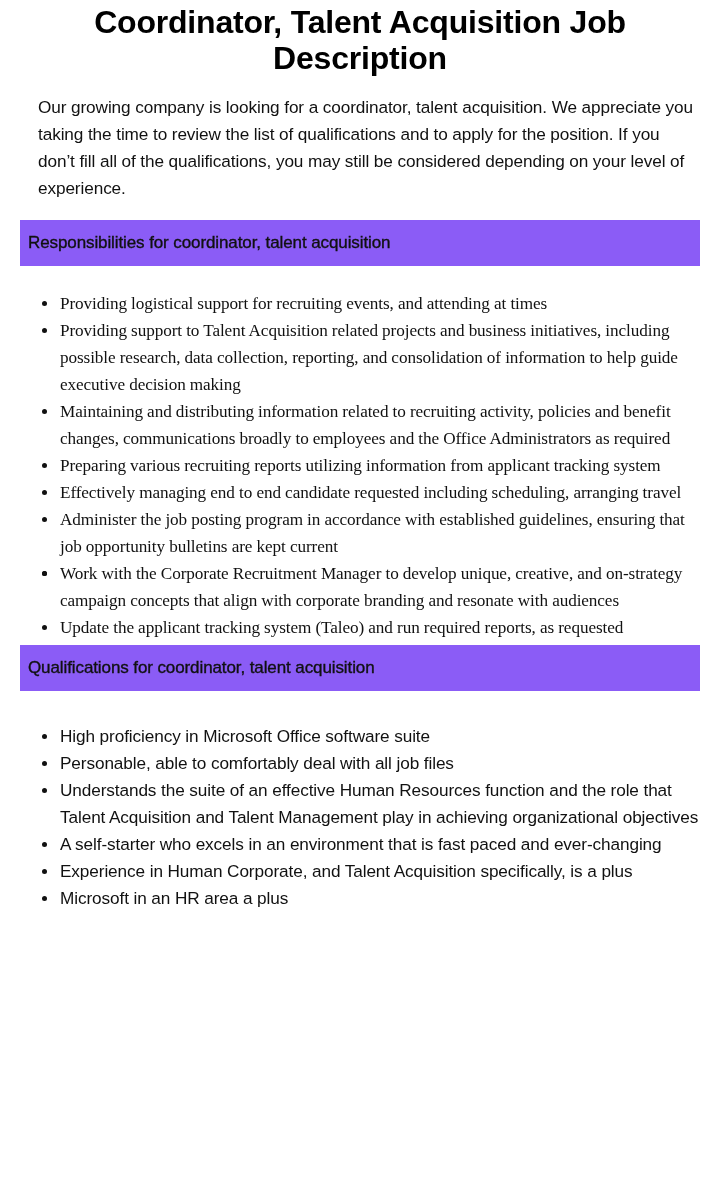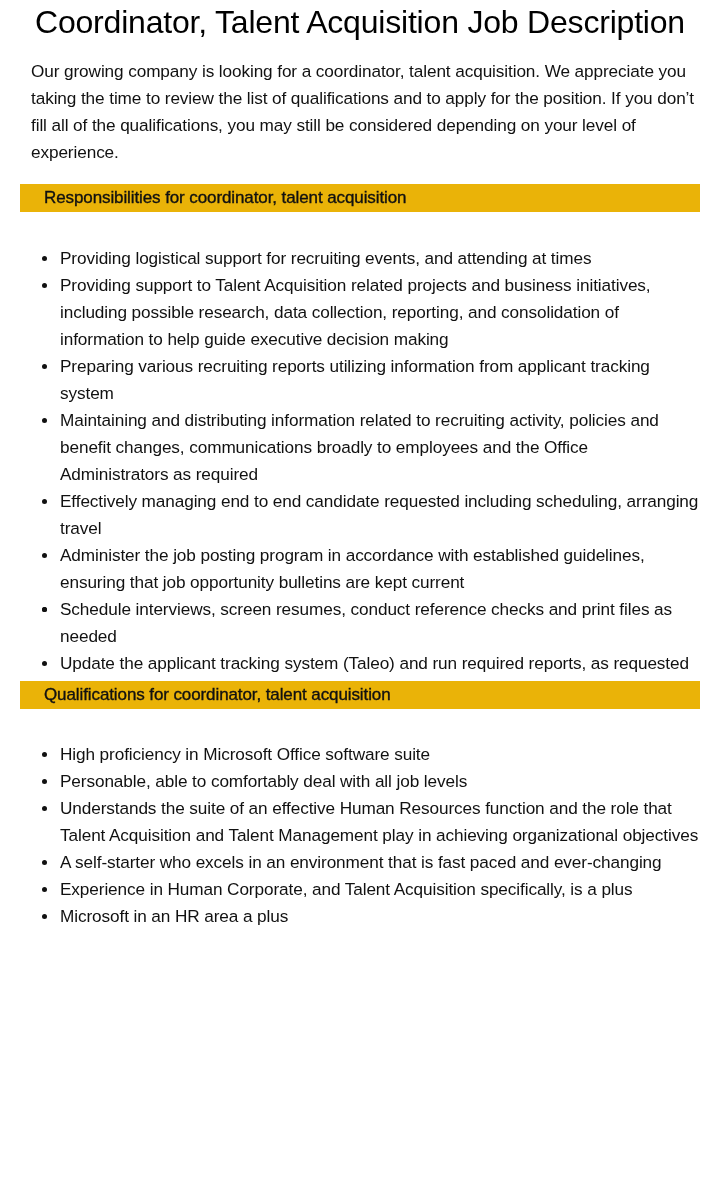--- a/index.html
+++ b/index.html
@@ -16,38 +16,38 @@
       color: #111111;
     }
     .page {
       padding: 0 20px;
     }
     .title {
       margin: 0;
       padding-top: 4px;
       text-align: center;
       font-family: "Liberation Sans", sans-serif;
-      font-weight: normal;
+      font-weight: bold;
       font-size: 32px;
       line-height: 36px;
       letter-spacing: -0.2px;
       color: #000000;
     }
     .intro {
-      margin: 18px 0 0 11px;
+      margin: 18px 0 0 18px;
       font-size: 17.2px;
       line-height: 27px;
       color: #111111;
       letter-spacing: -0.1px;
     }
     .section-bar {
       margin-top: 18px;
-      height: 28px;
-      background: #eab308;
-      padding: 0 24px;
+      height: 46px;
+      background: #8b5cf6;
+      padding: 0 8px;
       display: flex;
       align-items: center;
     }
     .section-bar h2 {
       margin: 0;
       font-size: 17px;
       font-weight: normal;
       color: #111111;
       letter-spacing: -0.1px;
       -webkit-text-stroke: 0.35px #111111;
@@ -66,55 +66,55 @@
     }
     .list li .bullet {
       position: absolute;
       left: -18px;
       top: 11px;
       width: 5px;
       height: 5px;
       border-radius: 50%;
       background: #111111;
     }
-    .resp-list { margin-top: 33px; }
+    .resp-list { margin-top: 24px; font-family: Liberation Serif, serif; }
     .qual-bar { margin-top: 4px; }
     .qual-list { margin-top: 32px; }
   </style>
 </head>
 <body>
 
 <div class="page">
 
   <h1 class="title">Coordinator, Talent Acquisition Job Description</h1>
 
   <p class="intro">Our growing company is looking for a coordinator, talent acquisition. We appreciate you taking the time to review the list of qualifications and to apply for the position. If you don’t fill all of the qualifications, you may still be considered depending on your level of experience.</p>
 
   <div class="section-bar">
     <h2>Responsibilities for coordinator, talent acquisition</h2>
   </div>
 
   <ul class="list resp-list">
     <li><span class="bullet"></span><span>Providing logistical support for recruiting events, and attending at times</span></li>
     <li><span class="bullet"></span><span>Providing support to Talent Acquisition related projects and business initiatives, including possible research, data collection, reporting, and consolidation of information to help guide executive decision making</span></li>
+    <li><span class="bullet"></span><span>Maintaining and distributing information related to recruiting activity, policies and benefit changes, communications broadly to employees and the Office Administrators as required</span></li>
     <li><span class="bullet"></span><span>Preparing various recruiting reports utilizing information from applicant tracking system</span></li>
-    <li><span class="bullet"></span><span>Maintaining and distributing information related to recruiting activity, policies and benefit changes, communications broadly to employees and the Office Administrators as required</span></li>
     <li><span class="bullet"></span><span>Effectively managing end to end candidate requested including scheduling, arranging travel</span></li>
     <li><span class="bullet"></span><span>Administer the job posting program in accordance with established guidelines, ensuring that job opportunity bulletins are kept current</span></li>
     <li><span class="bullet"></span></li>
-    <li><span class="bullet"></span><span>Schedule interviews, screen resumes, conduct reference checks and print files as needed</span></li>
+    <li><span class="bullet"></span><span>Work with the Corporate Recruitment Manager to develop unique, creative, and on-strategy campaign concepts that align with corporate branding and resonate with audiences</span></li>
     <li><span class="bullet"></span><span>Update the applicant tracking system (Taleo) and run required reports, as requested</span></li>
   </ul>
 
   <div class="section-bar qual-bar">
     <h2>Qualifications for coordinator, talent acquisition</h2>
   </div>
 
   <ul class="list qual-list">
     <li><span class="bullet"></span><span>High proficiency in Microsoft Office software suite</span></li>
-    <li><span class="bullet"></span><span>Personable, able to comfortably deal with all job levels</span></li>
+    <li><span class="bullet"></span><span>Personable, able to comfortably deal with all job files</span></li>
     <li><span class="bullet"></span><span>Understands the suite of an effective Human Resources function and the role that Talent Acquisition and Talent Management play in achieving organizational objectives</span></li>
     <li><span class="bullet"></span><span>A self-starter who excels in an environment that is fast paced and ever-changing</span></li>
     <li><span class="bullet"></span><span>Experience in Human Corporate, and Talent Acquisition specifically, is a plus</span></li>
     <li><span class="bullet"></span><span>Microsoft in an HR area a plus</span></li>
   </ul>
 
 </div>
 
 </body></html>

